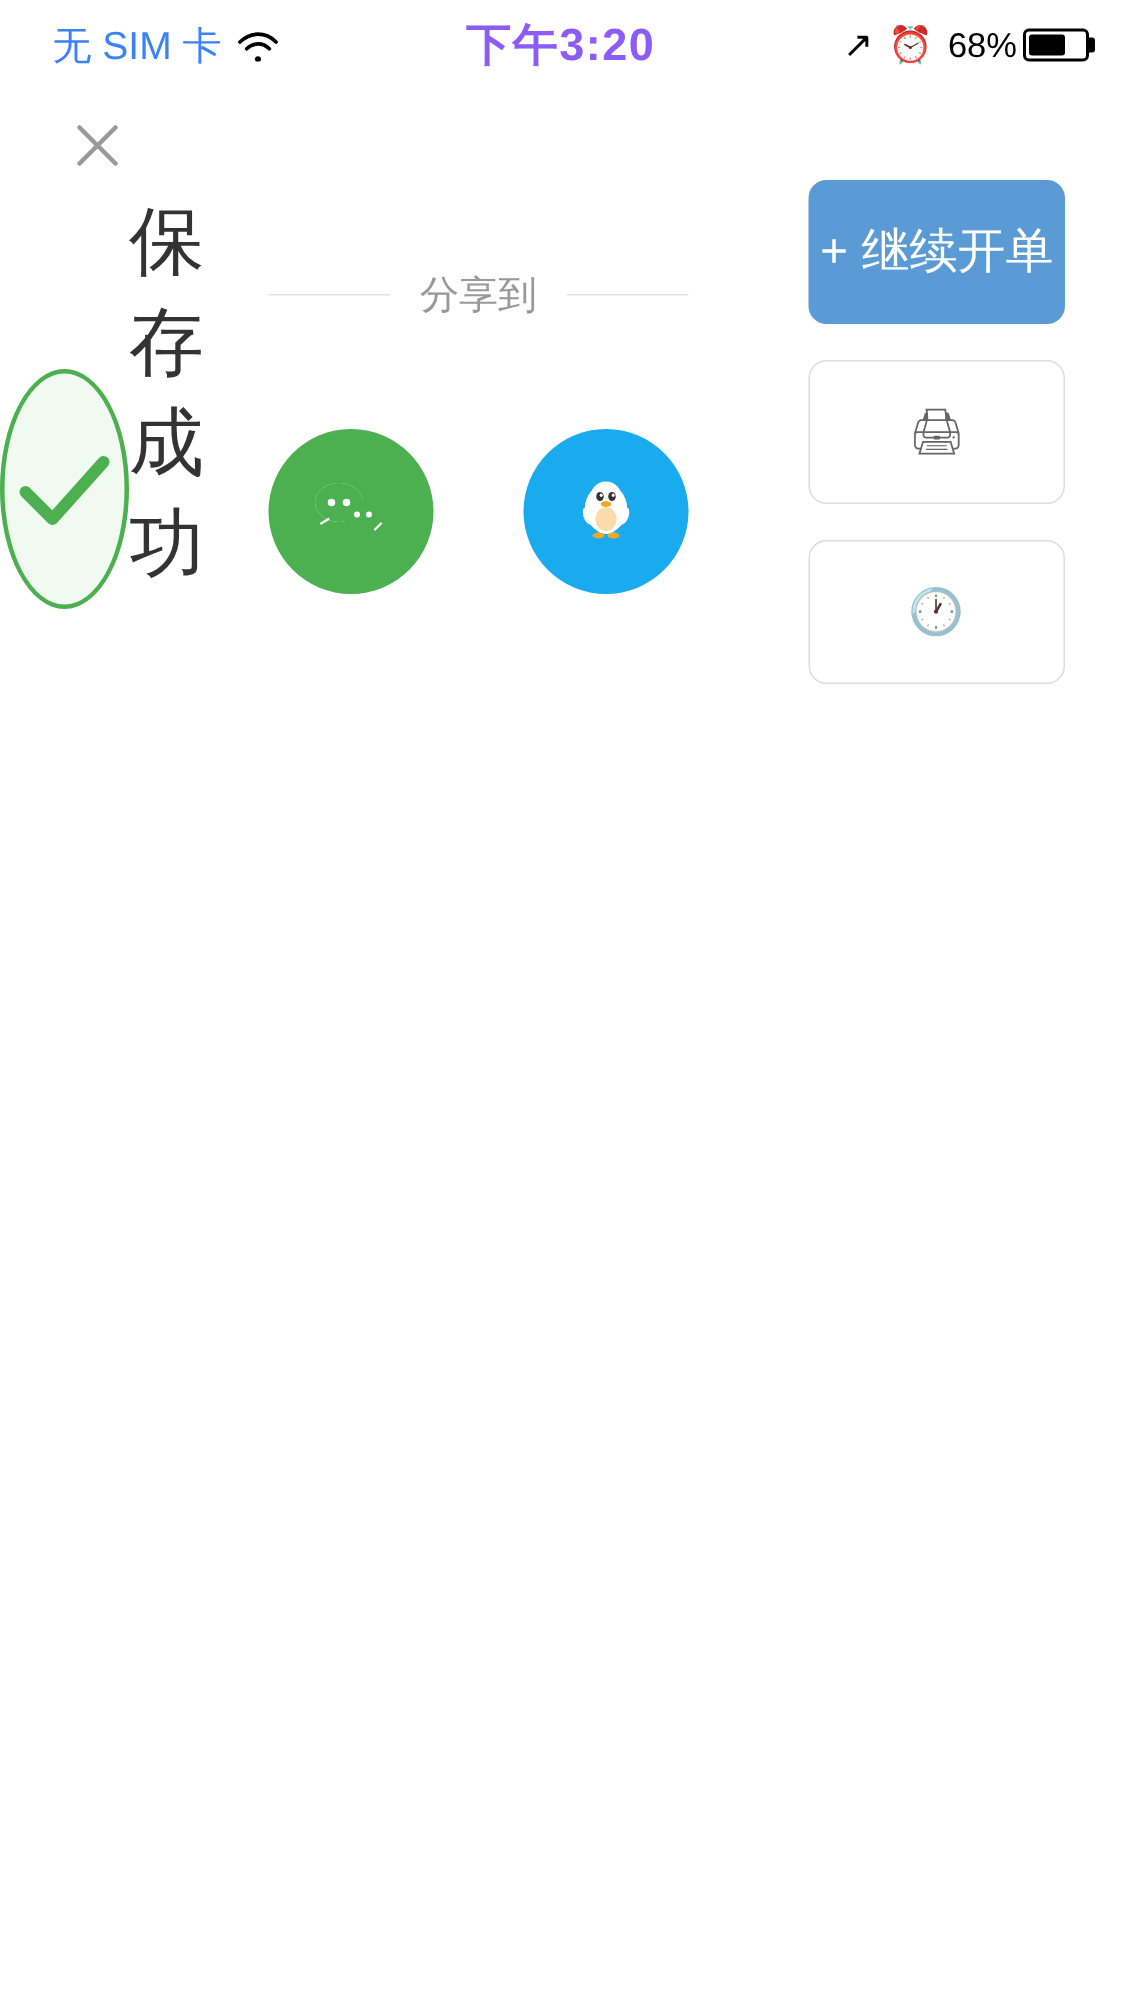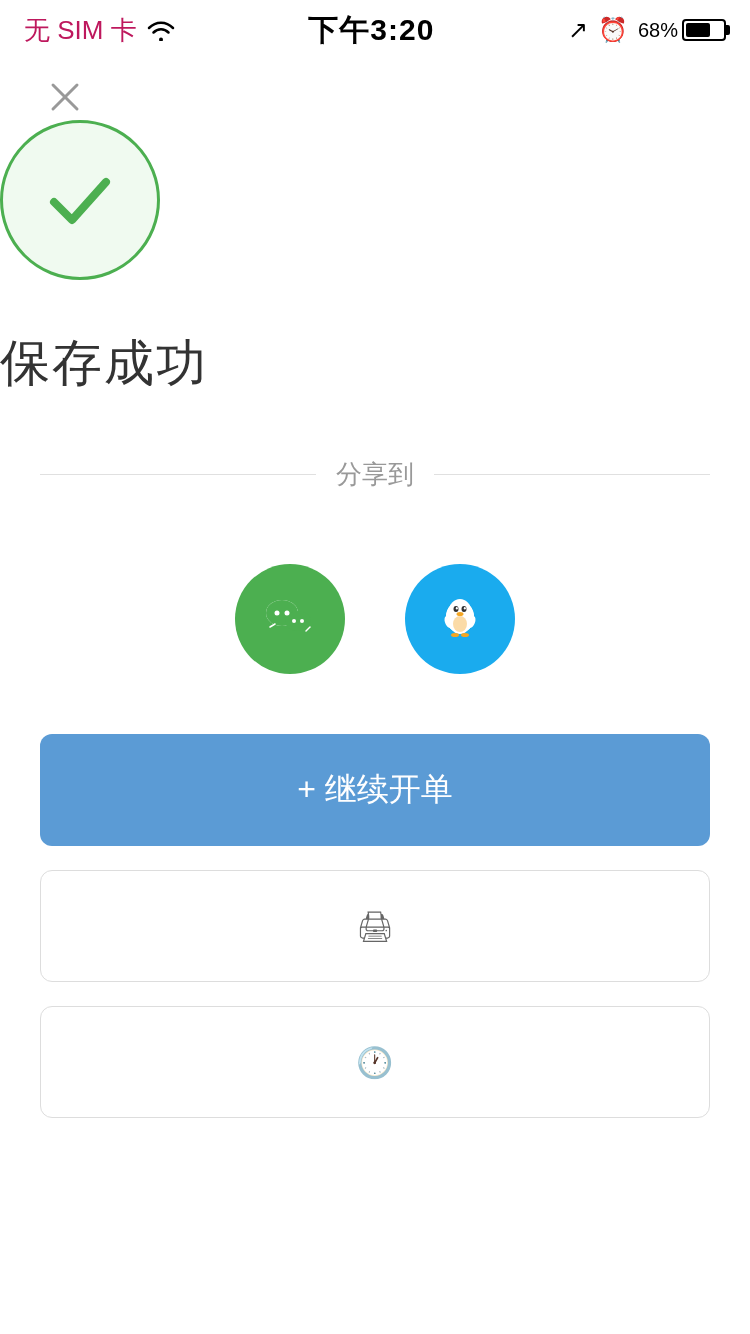--- a/index.html
+++ b/index.html
@@ -23,45 +23,46 @@
       align-items: center;
       justify-content: space-between;
       padding: 0 24px;
     }
     .status-left {
       display: flex;
       align-items: center;
       gap: 10px;
       font-size: 26px;
       font-weight: 500;
-      color: #be185d;
+      color: #3b82f6;
+      margin-left: 11px;
     }
     .wifi-icon {
       display: inline-block;
       width: 28px;
       height: 22px;
     }
     .status-center {
       font-size: 30px;
       font-weight: 600;
-      color: #000000;
+      color: #8b5cf6;
       letter-spacing: 1px;
     }
     .status-right {
       display: flex;
       align-items: center;
       gap: 10px;
       font-size: 24px;
       color: #000;
     }
     .battery-icon {
       display: flex;
       align-items: center;
       gap: 4px;
-      font-size: 20px;
+      font-size: 23px;
     }
     .battery-bar {
       width: 44px;
       height: 22px;
       border: 2px solid #000;
       border-radius: 4px;
       position: relative;
       display: flex;
       align-items: center;
       padding: 2px;
@@ -97,22 +98,22 @@
       cursor: pointer;
     }
     .close-btn svg {
       width: 36px;
       height: 36px;
     }
 
     
     .main-content {
       display: flex;
-      flex-direction: column;
-      align-items: flex-start;
+      flex-direction: row;
+      align-items: flex-end;
       padding-top: 60px;
     }
 
     
     .success-circle {
       width: 160px;
       height: 160px;
       border-radius: 50%;
       border: 3px solid #4CAF50;
       background: #f0faf0;
@@ -187,21 +188,21 @@
     
     .actions {
       width: 100%;
       padding: 0 40px;
       display: flex;
       flex-direction: column;
       gap: 24px;
     }
     .action-btn {
       width: 100%;
-      height: 112px;
+      height: 96px;
       border-radius: 12px;
       border: none;
       display: flex;
       align-items: center;
       justify-content: center;
       gap: 16px;
       font-size: 32px;
       cursor: pointer;
       font-family: inherit;
     }

